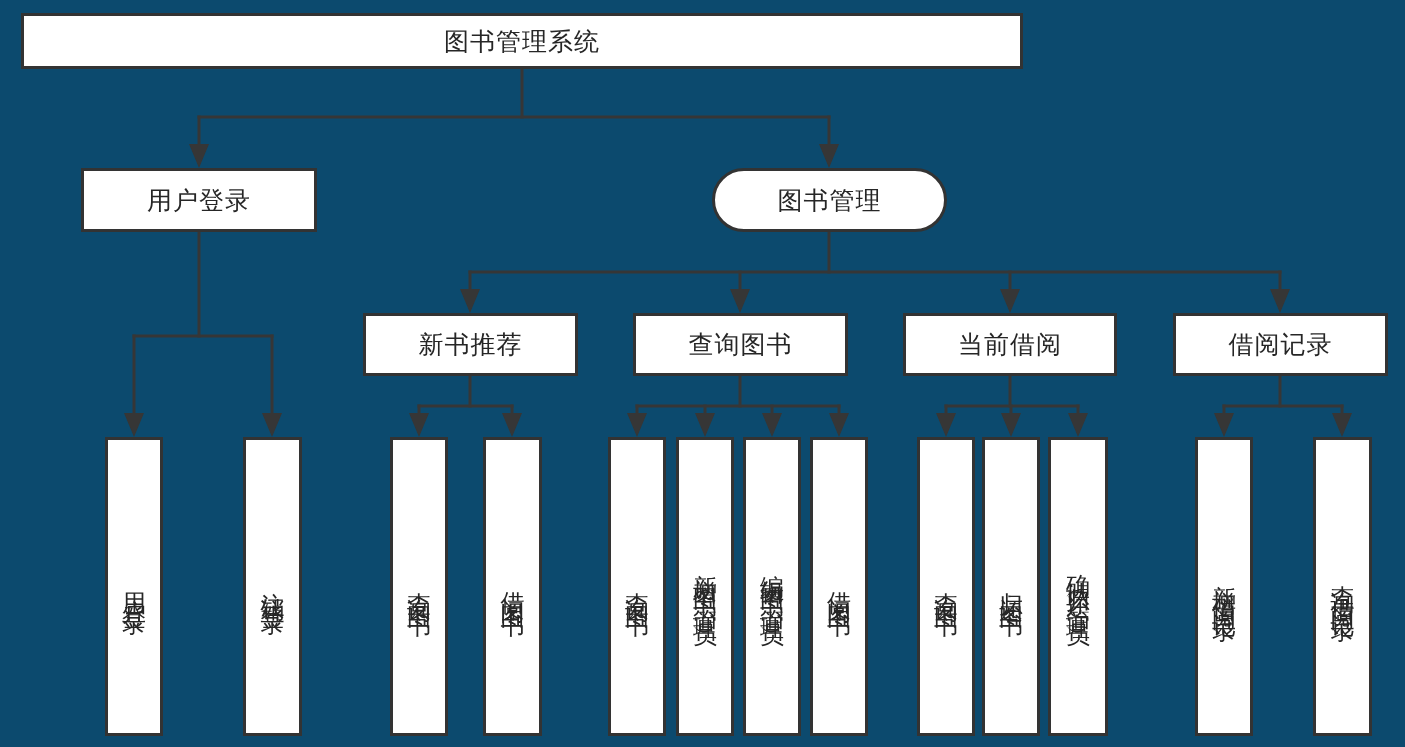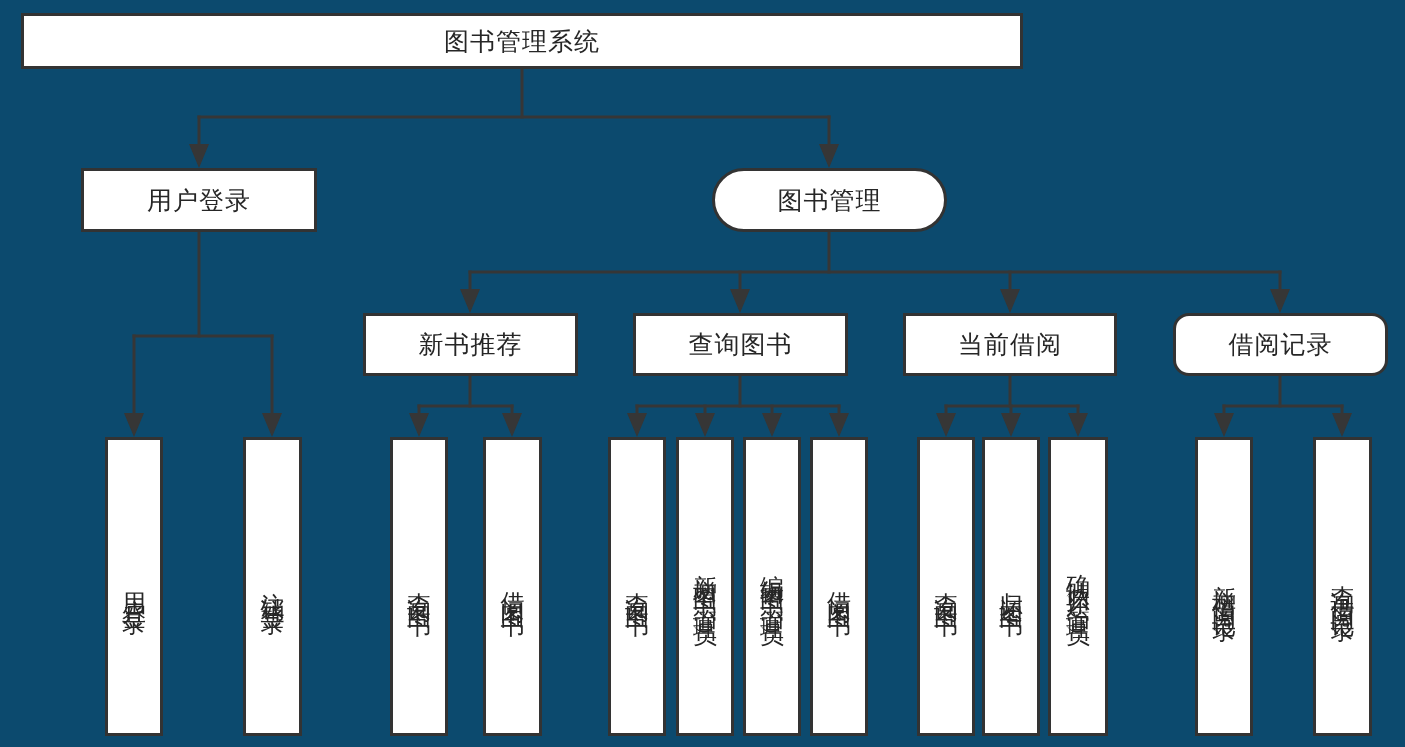--- a/index.html
+++ b/index.html
@@ -139,21 +139,21 @@
 
   <div class="node hnode" style="left:363px; top:313px; width:215px; height:63px;">
     <span>新书推荐</span>
   </div>
   <div class="node hnode" style="left:633px; top:313px; width:215px; height:63px;">
     <span>查询图书</span>
   </div>
   <div class="node hnode" style="left:903px; top:313px; width:214px; height:63px;text-align:center;">
     <span>当前借阅</span>
   </div>
-  <div class="node hnode" style="left:1173px; top:313px; width:215px; height:63px;border-radius:16px;">
+  <div class="node hnode" style="left:1173px; top:313px; width:215px; height:63px;">
     <span>借阅记录</span>
   </div>
 
   <div class="node vnode" style="left:105px; top:437px; width:58px; height:299px;">
     <span>用户登录</span>
   </div>
   <div class="node vnode" style="left:243px; top:437px; width:59px; height:299px;">
     <span>注销登录</span>
   </div>
 

